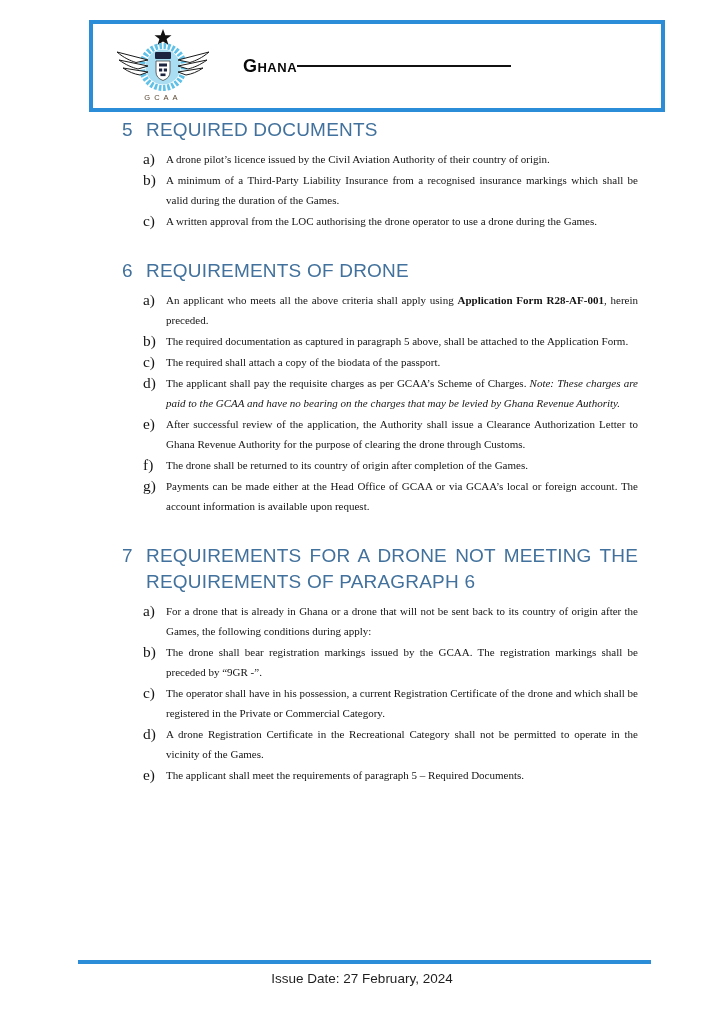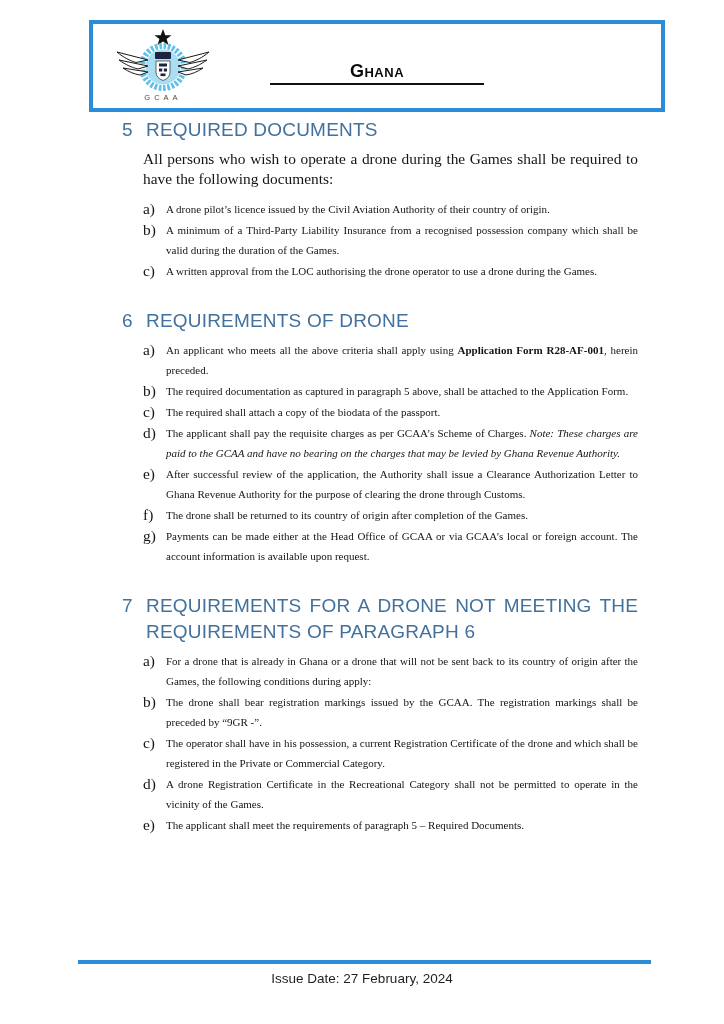--- a/index.html
+++ b/index.html
@@ -9,22 +9,22 @@
   }
   .page { position:absolute; inset:0; background:#fff; }
 
   
   .hdr-box {
     position:absolute; left:89px; top:20px; width:568px; height:84px;
     border:4px solid #2b8cd8; background:#fff;
   }
   .hdr-logo { position:absolute; left:22px; top:3px; width:96px; height:80px; }
   .hdr-org {
-    position:absolute; left:0; top:8px; width:100%; height:100%;
-    display:flex; flex-direction:column; align-items:center; justify-content:center;
+    position:absolute; left:0; top:0; width:100%; height:100%;
+    display:flex; flex-direction:row; align-items:center; justify-content:center;
     font-family:"Liberation Sans", sans-serif; font-weight:bold;
     font-variant:small-caps; color:#0a0a0a;
   }
   .hdr-org-line1 { font-size:18px; letter-spacing:0.5px; line-height:20px; }
   .hdr-divider  { width:214px; border-top:2px solid #111; margin:2px 0 2px 0; }
   .hdr-org-line2 { font-size:21px; letter-spacing:0.5px; line-height:23px; }
 
   
   main { position:absolute; left:122px; top:117px; width:516px; }
   .section { margin-top:0; }
@@ -97,28 +97,27 @@
       <div class="hdr-divider"></div>
     </div>
   </div>
 
   <main>
       <section class="section">
         <div class="sec-head">
           <span class="sec-num">5</span>
           <span class="sec-title">REQUIRED DOCUMENTS</span>
         </div>
-        <p class="intro" style="margin: 6px 0px 10px 21px;">All persons who wish to operate a drone during the Games shall be required to have the following documents:</p>
         <div class="item">
           <span class="item-label">a)</span>
           <span class="item-text"><span>A drone pilot’s licence issued by the Civil Aviation Authority of their country of origin.</span></span>
         </div>
         <div class="item">
           <span class="item-label">b)</span>
-          <span class="item-text"><span>A minimum of a Third-Party Liability Insurance from a recognised possession company which shall be valid during the duration of the Games.</span></span>
+          <span class="item-text"><span>A minimum of a Third-Party Liability Insurance from a recognised insurance markings which shall be valid during the duration of the Games.</span></span>
         </div>
         <div class="item">
           <span class="item-label">c)</span>
           <span class="item-text"><span>A written approval from the LOC authorising the drone operator to use a drone during the Games.</span></span>
         </div>
       </section>
       <section class="section">
         <div class="sec-head">
           <span class="sec-num">6</span>
           <span class="sec-title">REQUIREMENTS OF DRONE</span>

